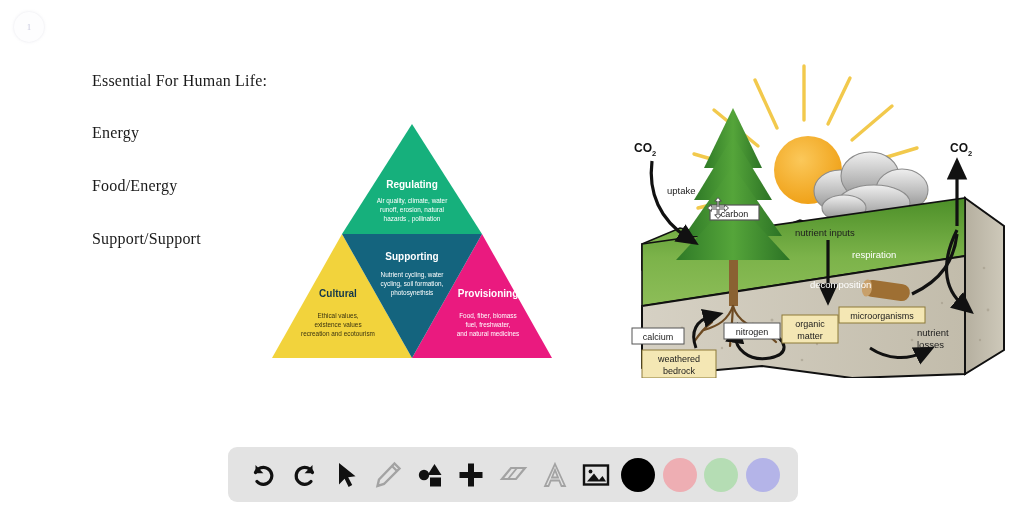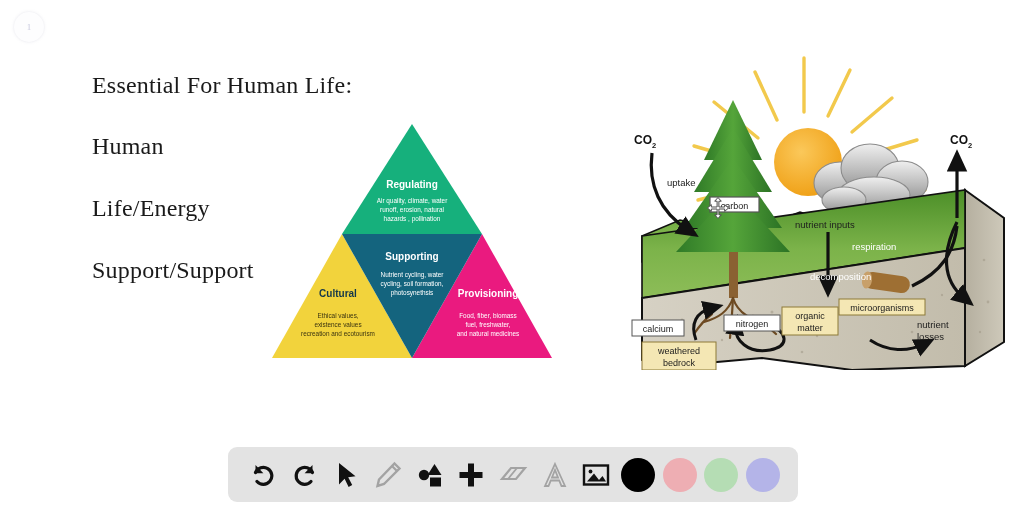--- a/index.html
+++ b/index.html
@@ -17,35 +17,35 @@
     width: 30px; height: 30px; border-radius: 50%;
     background: #fdfdfe; box-shadow: 0 0 3px rgba(180,180,200,.35);
     display: flex; align-items: center; justify-content: center;
     font-size: 9px; color: #c9cade; font-family: "Liberation Serif", serif;
   }
 
   
   .text-block { position: absolute; left: 92px; top: 72px; width: 280px; }
   .text-block div {
     font-family: "Liberation Serif", serif;
-    font-size: 24px; color: #1a1a1a; letter-spacing: .2px;
+    font-size: 16px; color: #1a1a1a; letter-spacing: .2px;
   }
   .tl-title { margin-bottom: 34px; }
   .tl-item  { margin-bottom: 35px; }
 
   
   #triangle { position: absolute; left: 264px; top: 124px; width: 296px; height: 234px; }
   #triangle svg { display: block; }
   .tri-h { font-family: "Liberation Sans", sans-serif; font-weight: bold; font-size: 10px; fill: #fff; }
   .tri-h-dk { fill: #14374a; }
   .tri-b { font-family: "Liberation Sans", sans-serif; font-size: 6.4px; fill: #fff; }
   .tri-b-dk { fill: #3b3410; }
 
   
-  #eco { position: absolute; left: 612px; top: 40px; width: 400px; height: 330px; }
+  #eco { position: absolute; left: 612px; top: 48px; width: 400px; height: 330px; }
   #eco svg { display: block; }
   .eco-lbl  { font-family: "Liberation Sans", sans-serif; font-size: 9.5px; fill: #1d1d1d; }
   .eco-lbl-w{ font-family: "Liberation Sans", sans-serif; font-size: 9.5px; fill: #ffffff; }
   .eco-co2  { font-family: "Liberation Sans", sans-serif; font-size: 12px; font-weight: bold; fill: #111; }
   .eco-sub  { font-family: "Liberation Sans", sans-serif; font-size: 7.5px; font-weight: bold; fill: #111; }
   .boxlbl   { font-family: "Liberation Sans", sans-serif; font-size: 9px; fill: #1b1b1b; }
 
   
   #toolbar {
     position: absolute; left: 228px; top: 447px;
@@ -71,22 +71,22 @@
 <body>
 
 <div id="canvas">
 
   <div class="slide-badge">
     <span>1</span>
   </div>
 
   <div class="text-block">
     <div class="tl-title">Essential For Human Life:</div>
-    <div class="tl-item">Human</div>
-    <div class="tl-item">Life/Energy</div>
+    <div class="tl-item">Energy</div>
+    <div class="tl-item">Food/Energy</div>
     <div class="tl-item">Support/Support</div>
   </div>
 
   <div id="triangle">
     <svg width="296" height="234" viewBox="0 0 296 234">
 
       <polygon points="148,0 218,110 78,110" fill="#16b07c"></polygon>
 
       <polygon points="78,110 148,234 8,234" fill="#f2d33c"></polygon>
 

